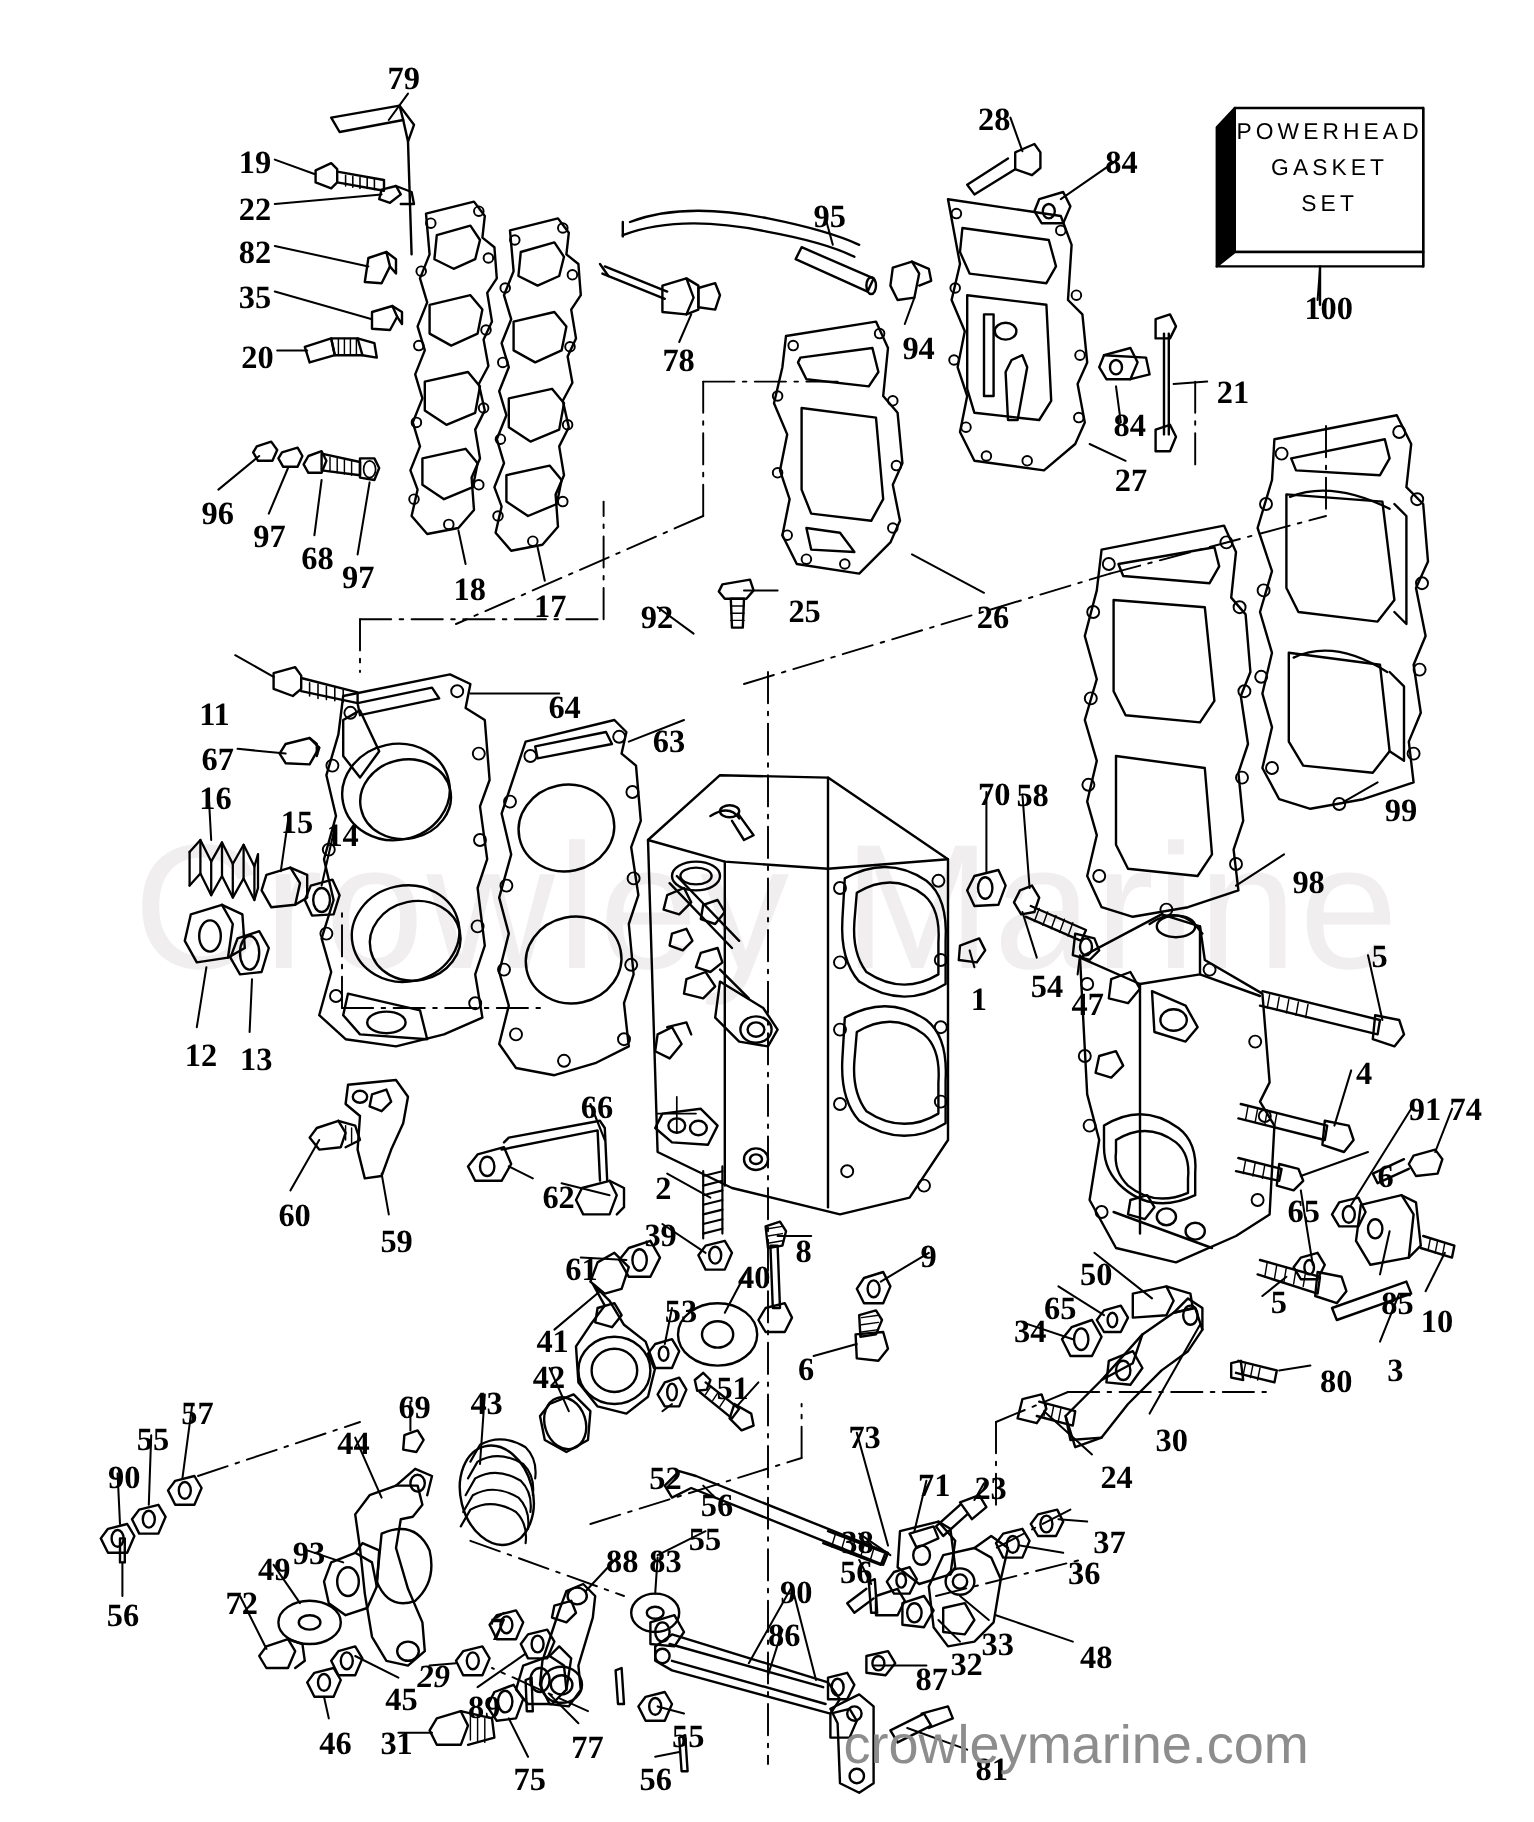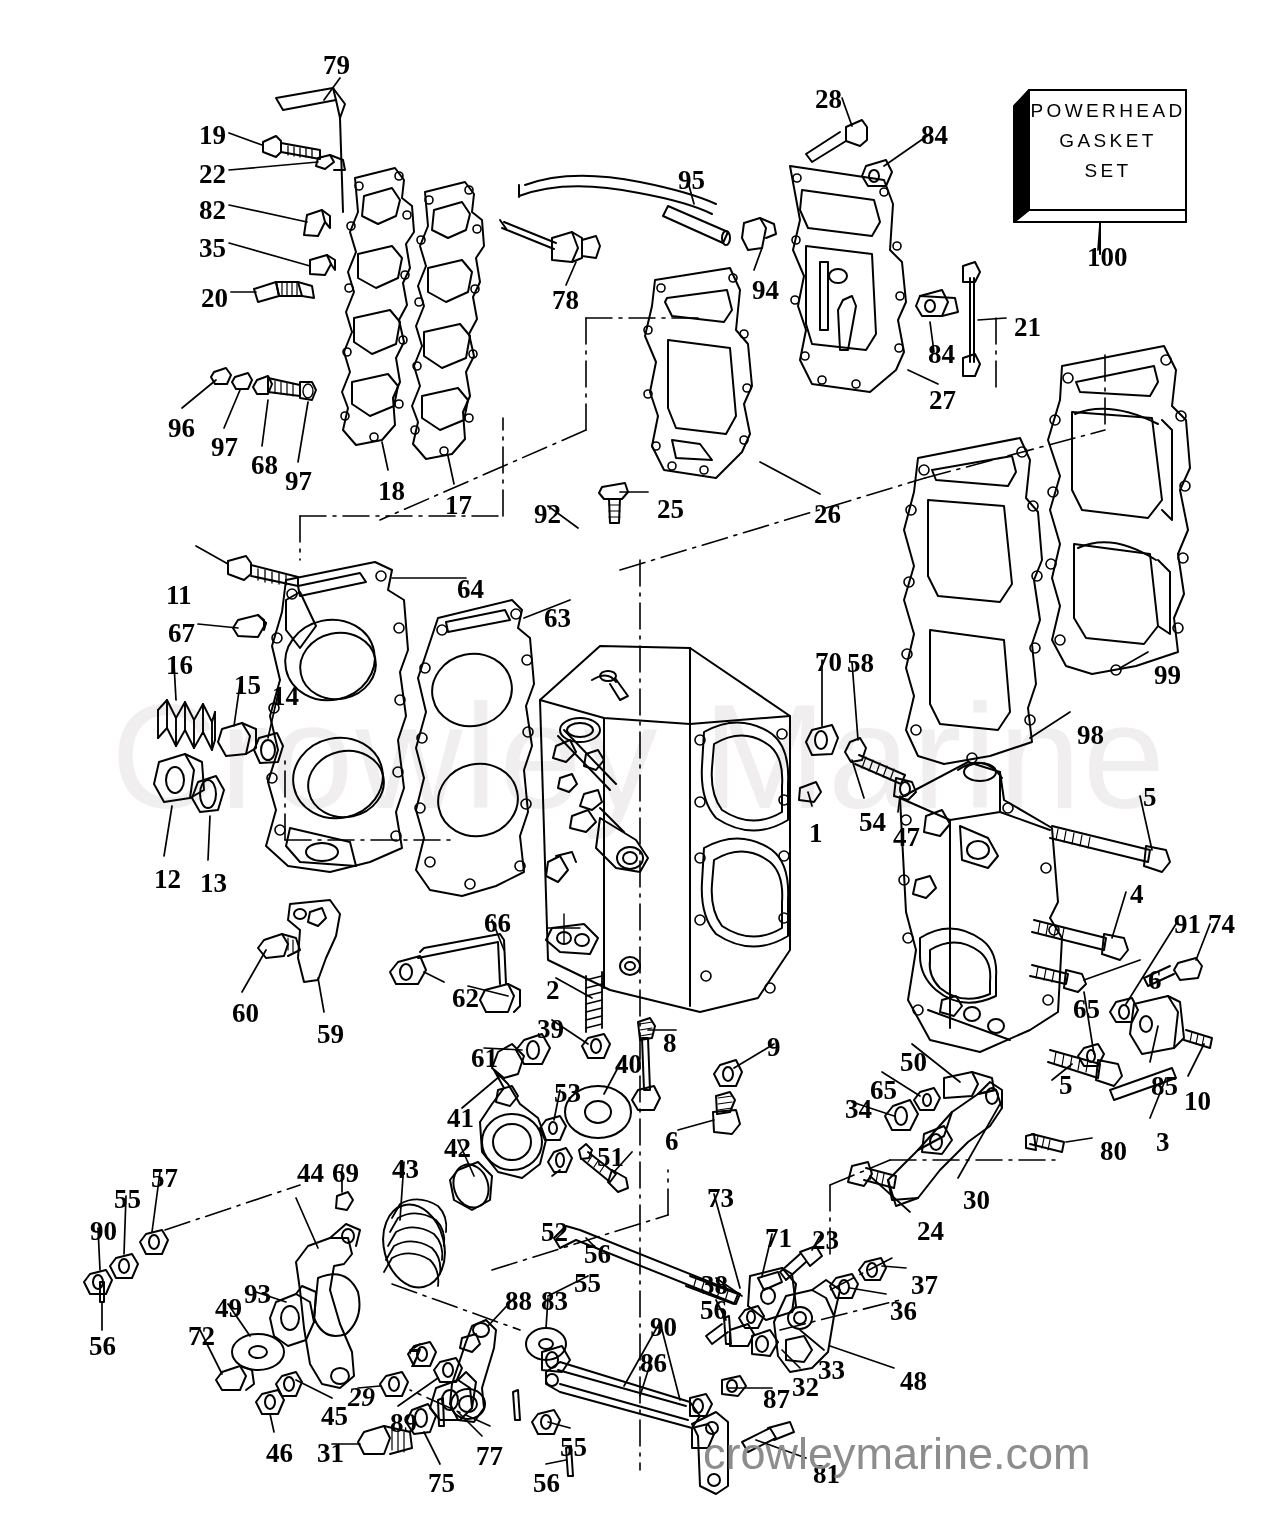--- a/index.html
+++ b/index.html
@@ -983,21 +983,21 @@
       <div class="cal" style="left: 665px; top: 1128px;">6</div>
       <div class="cal" style="left: 447px; top: 1105px;">41</div>
       <div class="cal" style="left: 444px; top: 1135px;">42</div>
       <div class="cal" style="left: 597px; top: 1144px;">51</div>
       <div class="cal" style="left: 541px; top: 1183px; margin-top: 36px;">52</div>
       <div class="cal" style="left: 392px; top: 1156px;">43</div>
       <div class="cal" style="left: 707px; top: 1185px;">73</div>
       <div class="cal" style="left: 151px; top: 1165px;">57</div>
       <div class="cal" style="left: 114px; top: 1186px;">55</div>
       <div class="cal" style="left: 332px; top: 1160px;">69</div>
-      <div class="cal" style="left: 281px; top: 1160px; margin-left: 16px;">44</div>
+      <div class="cal" style="left: 281px; top: 1190px;">44</div>
       <div class="cal" style="left: 90px; top: 1218px;">90</div>
       <div class="cal" style="left: 765px; top: 1225px;">71</div>
       <div class="cal" style="left: 812px; top: 1227px;">23</div>
       <div class="cal" style="left: 911px; top: 1272px;">37</div>
       <div class="cal" style="left: 890px; top: 1298px;">36</div>
       <div class="cal" style="left: 701px; top: 1272px;">38</div>
       <div class="cal" style="left: 700px; top: 1297px;">56</div>
       <div class="cal" style="left: 584px; top: 1241px;">56</div>
       <div class="cal" style="left: 574px; top: 1270px;">55</div>
       <div class="cal" style="left: 244px; top: 1281px;">93</div>

